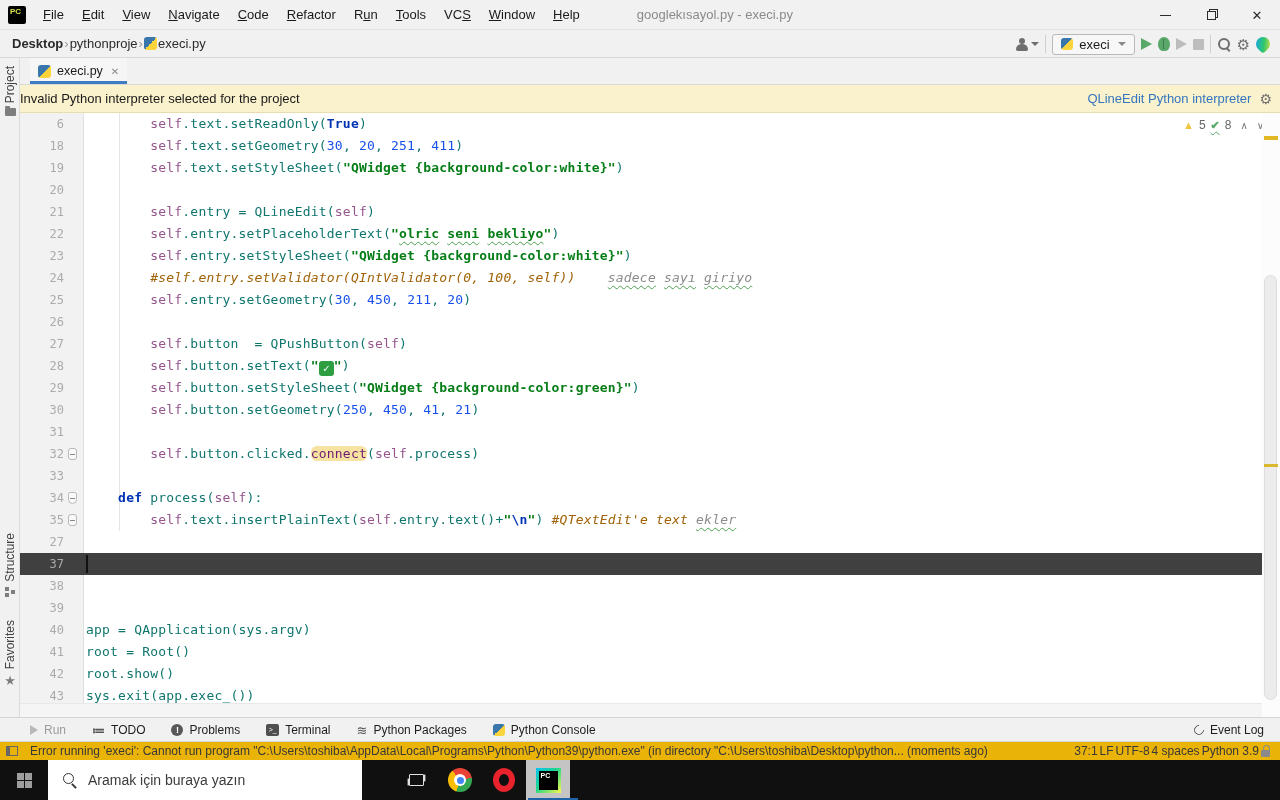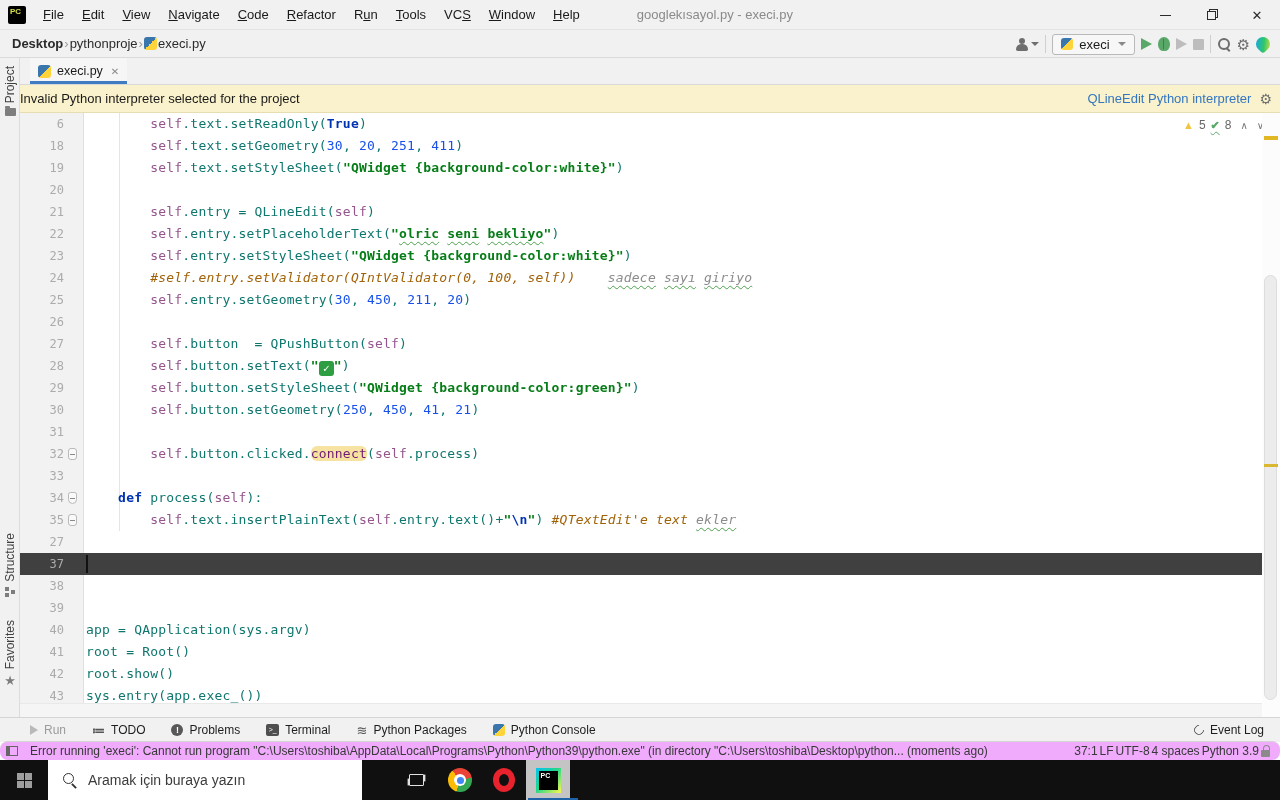--- a/index.html
+++ b/index.html
@@ -105,21 +105,21 @@
   .bb-play { width:0; height:0; border-top:5px solid transparent; border-bottom:5px solid transparent; border-left:8px solid #B9B9B9; }
   .bb-todo { font-size:13px; color:#555; font-weight:bold; line-height:1; }
   .bb-problems { width:12px; height:12px; border-radius:50%; background:#585858; color:#fff; font-size:9px; line-height:12px; text-align:center; font-weight:bold; }
   .bb-term { width:13px; height:12px; background:#4F4F4F; border-radius:2px; color:#fff; font-size:7px; line-height:12px; text-align:center; }
   .bb-layers { font-size:13px; color:#555; line-height:1; }
   .bb-py { width:12px; height:12px; border-radius:3px; background:linear-gradient(135deg,#3976AB 50%,#FFD43B 50%); }
   #eventlog { position:absolute; right:16px; display:flex; align-items:center; gap:6px; }
   .ring { width:10px; height:10px; border:1.5px solid #555; border-radius:50%; border-top-color:transparent; transform:rotate(45deg); }
 
   
-  #statusbar { position:absolute; left:0; top:741px; width:1280px; height:19px; background:#f0abfc; border-top:1px solid #D5D5D5; display:flex; align-items:center; font-size:12px; color:#383838;border-radius:8px; }
+  #statusbar { position:absolute; left:0; top:741px; width:1280px; height:19px; background:#eab308; border-top:1px solid #D5D5D5; display:flex; align-items:center; font-size:12px; color:#383838; }
   .sb-panel { width:12px; height:10px; border:1px solid #666; margin:0 12px 0 6px; position:relative; }
   .sb-panel::before { content:""; position:absolute; left:0; top:0; width:3px; height:8px; background:#666; }
   #sb-right { position:absolute; right:10px; display:flex; align-items:center; gap:2px; }
   .lock { position:relative; width:9px; height:7px; background:#8A8A8A; border-radius:1px; margin-top:4px; }
   .lock::before { content:""; position:absolute; left:2px; top:-5px; width:5px; height:5px; border:1.5px solid #8A8A8A; border-bottom:none; border-radius:4px 4px 0 0; }
 
   
   #taskbar { position:absolute; left:0; top:760px; width:1280px; height:40px; background:#101010; display:flex; align-items:center; }
   #startbtn { width:48px; height:40px; display:flex; align-items:center; justify-content:center; }
   .winlogo { display:grid; grid-template-columns:7px 7px; grid-template-rows:7px 7px; gap:1px; }
@@ -345,21 +345,21 @@
         <div class="row">
           <div class="lnum">41</div>
           <div class="codecell"><span class="c-p">root = Root()</span></div>
         </div>
         <div class="row">
           <div class="lnum">42</div>
           <div class="codecell"><span class="c-p">root.show()</span></div>
         </div>
         <div class="row">
           <div class="lnum">43</div>
-          <div class="codecell"><span class="c-p">sys.entry(app.exec_())</span></div>
+          <div class="codecell"><span class="c-p">sys.exit(app.exec_())</span></div>
         </div>
       </div>
     <div id="inspections">
       <span class="warn-tri">▲</span>
       <span>5</span>
       <span class="typo-check">✔</span>
       <span>8</span>
       <span class="insp-chev">∧</span>
       <span class="insp-chev">∨</span>
     </div>

